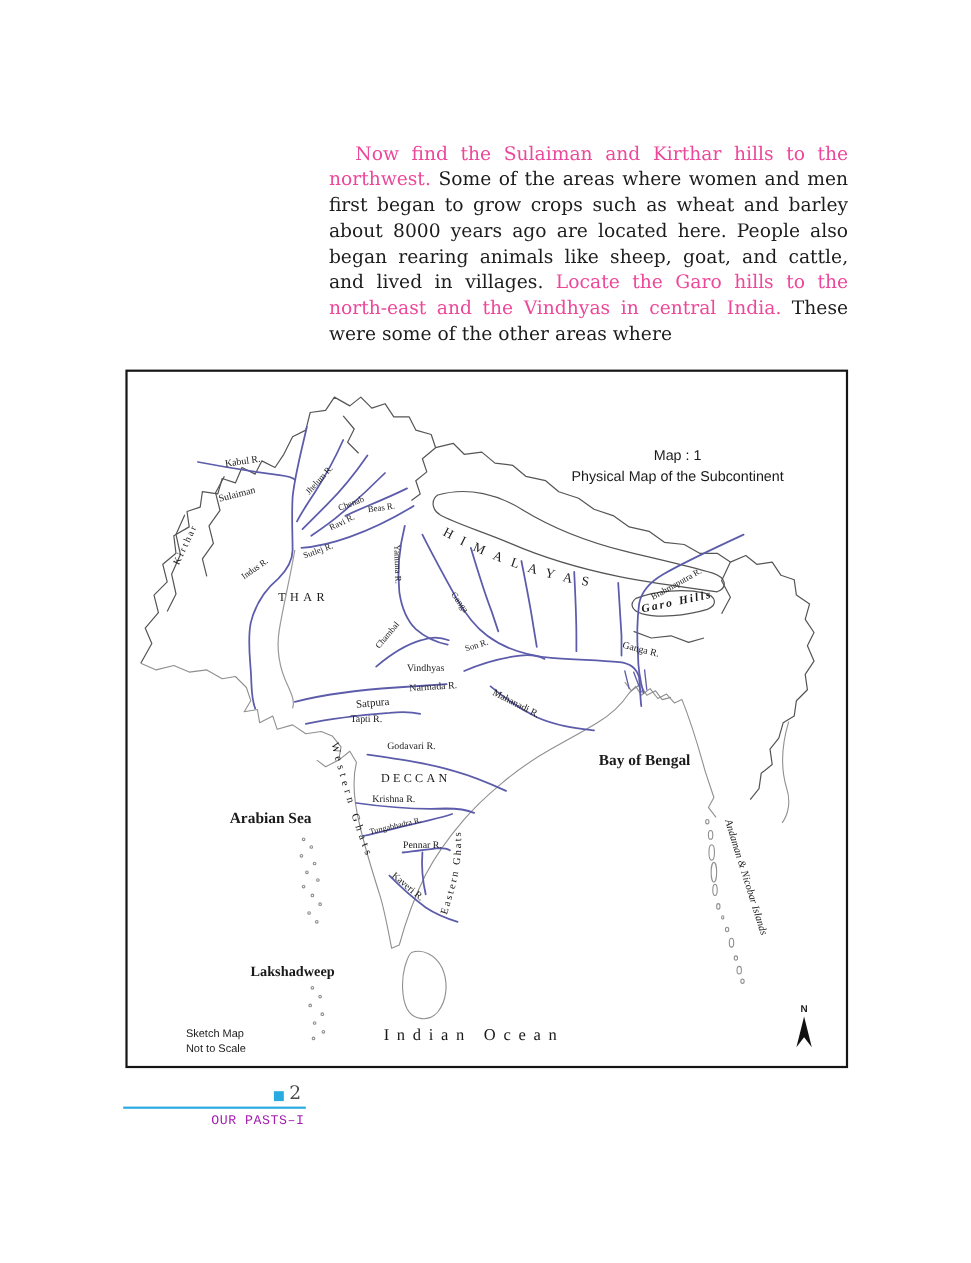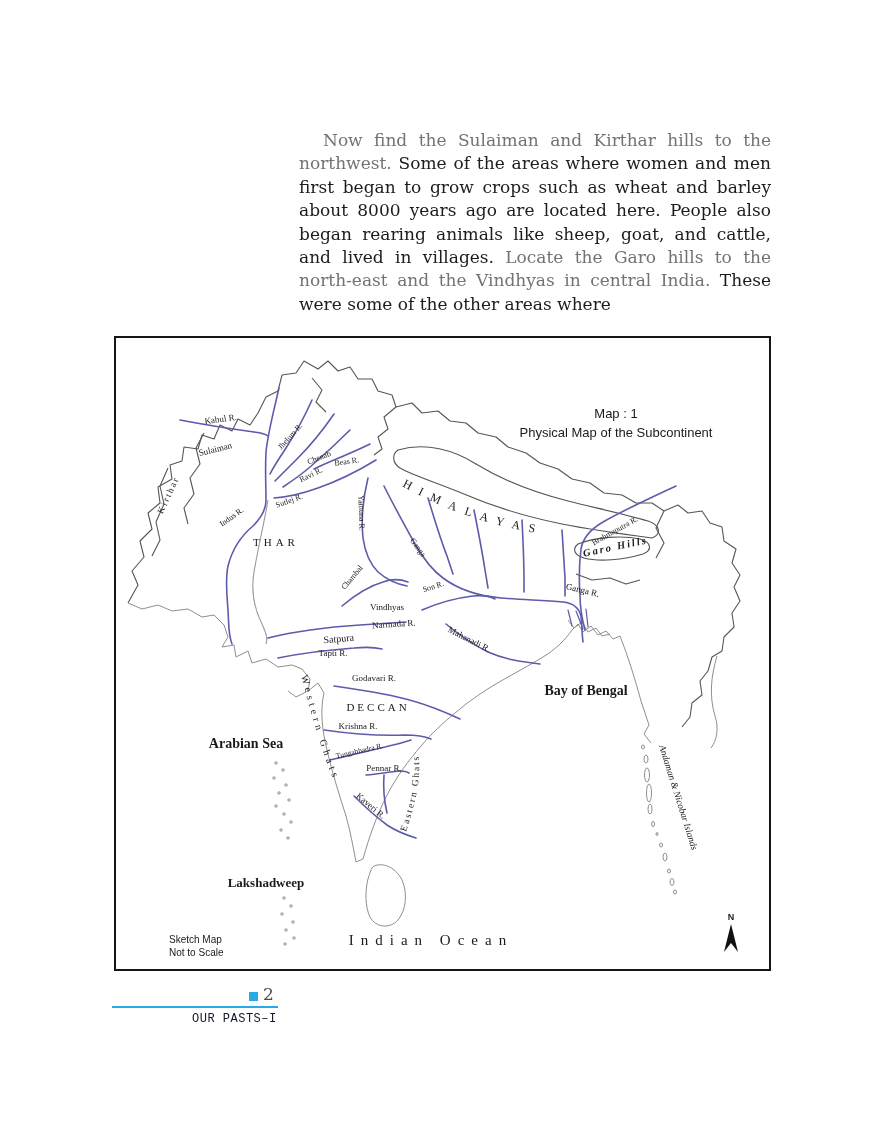--- a/index.html
+++ b/index.html
@@ -5,41 +5,41 @@
   html,body{margin:0;padding:0;}
   body{
     width:883px;height:1148px;position:relative;background:#ffffff;
     font-family:"DejaVu Serif","Liberation Serif",serif;overflow:hidden;
   }
   .intro-paragraph{
     position:absolute;left:299px;top:112px;width:472px;
     font-size:17px;line-height:23.4px;text-align:justify;
     text-indent:24px;color:#1c1c1c;
   }
-  .seg-highlight{color:#737373;}
+  .seg-highlight{color:#ec4899;}
   .seg-italic{}
   .map-frame{
     position:absolute;left:114px;top:336px;width:653px;height:631px;
     border:2px solid #151515;background:#ffffff;
   }
   .map-frame svg{position:absolute;left:0;top:0;width:653px;height:631px;}
   .footer-pagenum-square{
     position:absolute;left:249px;top:992px;width:9px;height:9px;background:#29abe2;
   }
   .footer-pagenum{
     position:absolute;left:263px;top:984px;font-size:17px;color:#4a4a4a;
     font-family:"DejaVu Serif","Liberation Serif",serif;
   }
   .footer-rule{
     position:absolute;left:112px;top:1006px;width:166px;height:2px;background:#29abe2;
   }
   .footer-book-title{
     position:absolute;left:192px;top:1012px;
     font-family:"Liberation Mono","DejaVu Sans Mono",monospace;
-    font-size:12px;letter-spacing:0.5px;color:#0f172a;
+    font-size:12px;letter-spacing:0.5px;color:#a21caf;
   }
 </style>
 </head>
 <body>
 
 <p class="intro-paragraph"><span class="seg-highlight">Now find the Sulaiman and Kirthar hills to the northwest. </span><span class="seg-normal">Some of the areas where women and men first began to </span><span class="seg-italic">grow crops</span><span class="seg-normal"> such as wheat and barley about 8000 years ago are located here. People also began </span><span class="seg-italic">rearing animals</span><span class="seg-normal"> like sheep, goat, and cattle, and lived in </span><span class="seg-italic">villages</span><span class="seg-normal">. </span><span class="seg-highlight">Locate the Garo hills to the north-east and the Vindhyas in central India. </span><span class="seg-normal">These were some of the other areas where</span></p>
 
 <div class="map-frame">
   <svg viewBox="0 0 653 631" xmlns="http://www.w3.org/2000/svg">
     <defs>

